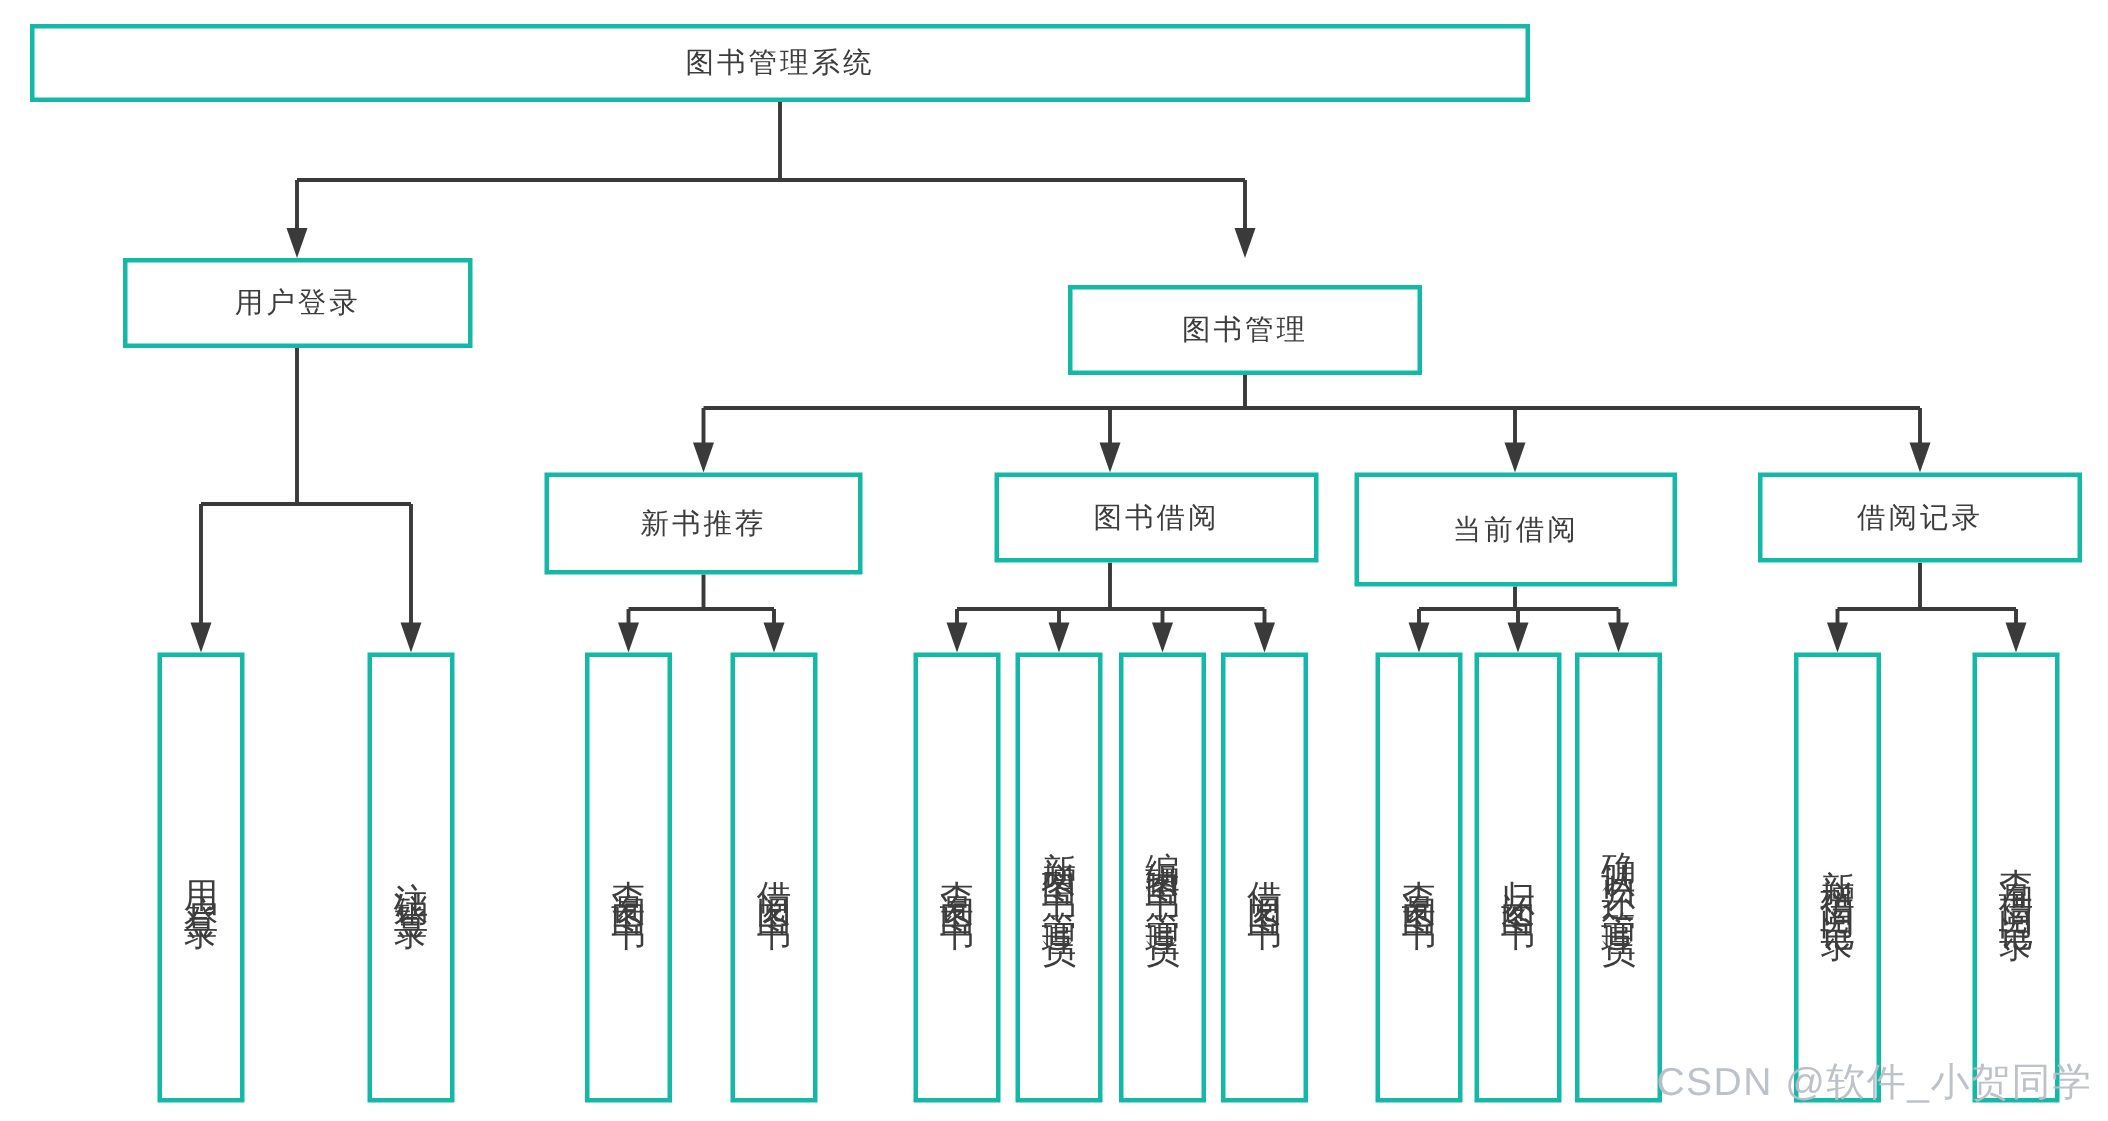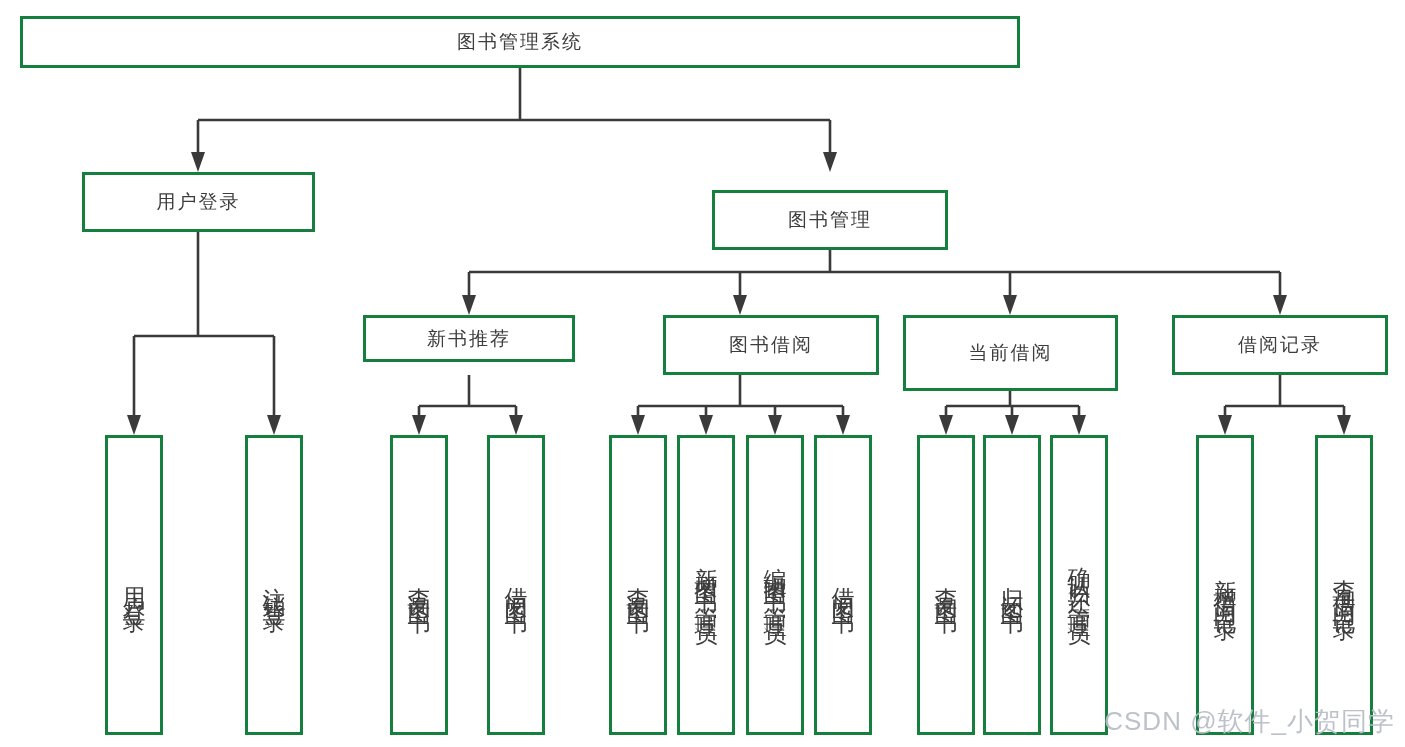--- a/index.html
+++ b/index.html
@@ -6,21 +6,21 @@
   #canvas{
     position:relative;
     width:1405px;height:747px;
     background:#ffffff;
     font-family:"Liberation Sans","DejaVu Sans",sans-serif;
     overflow:hidden;
   }
   .node{
     position:absolute;
     box-sizing:border-box;
-    border:3px solid #15803d;
+    border:3px solid #14b8a6;
     background:#ffffff;
     color:#3d3d3d;
     display:flex;
     align-items:center;
     justify-content:center;
     z-index:2;
   }
   .h-node{
     font-size:19px;
     letter-spacing:2px;
@@ -104,21 +104,21 @@
       <polygon points="1218,415 1232,415 1225,435"></polygon>
       <polygon points="1337,415 1351,415 1344,435"></polygon>
     </g>
   </svg>
 
   <div class="node h-node" style="left:20px;top:16px;width:1000px;height:52px;">图书管理系统</div>
 
   <div class="node h-node" style="left:82px;top:172px;width:233px;height:60px;">用户登录</div>
   <div class="node h-node" style="left:712px;top:172px;width:236px;height:60px;margin-top:18px;">图书管理</div>
 
-  <div class="node h-node" style="left:363px;top:315px;width:212px;height:47px;">新书推荐</div>
+  <div class="node h-node" style="left:363px;top:315px;width:212px;height:68px;">新书推荐</div>
   <div class="node h-node" style="left:632px;top:315px;width:216px;height:60px;margin-left:31px;">图书借阅</div>
   <div class="node h-node" style="left:903px;top:315px;width:215px;height:76px;">当前借阅</div>
   <div class="node h-node" style="left:1172px;top:315px;width:216px;height:60px;">借阅记录</div>
 
   <div class="node leaf" style="left:105px;top:435px;width:58px;height:300px;">用户登录</div>
   <div class="node leaf" style="left:245px;top:435px;width:58px;height:300px;">注销登录</div>
 
   <div class="node leaf" style="left:390px;top:435px;width:58px;height:300px;">查询图书</div>
   <div class="node leaf" style="left:487px;top:435px;width:58px;height:300px;">借阅图书</div>
 

